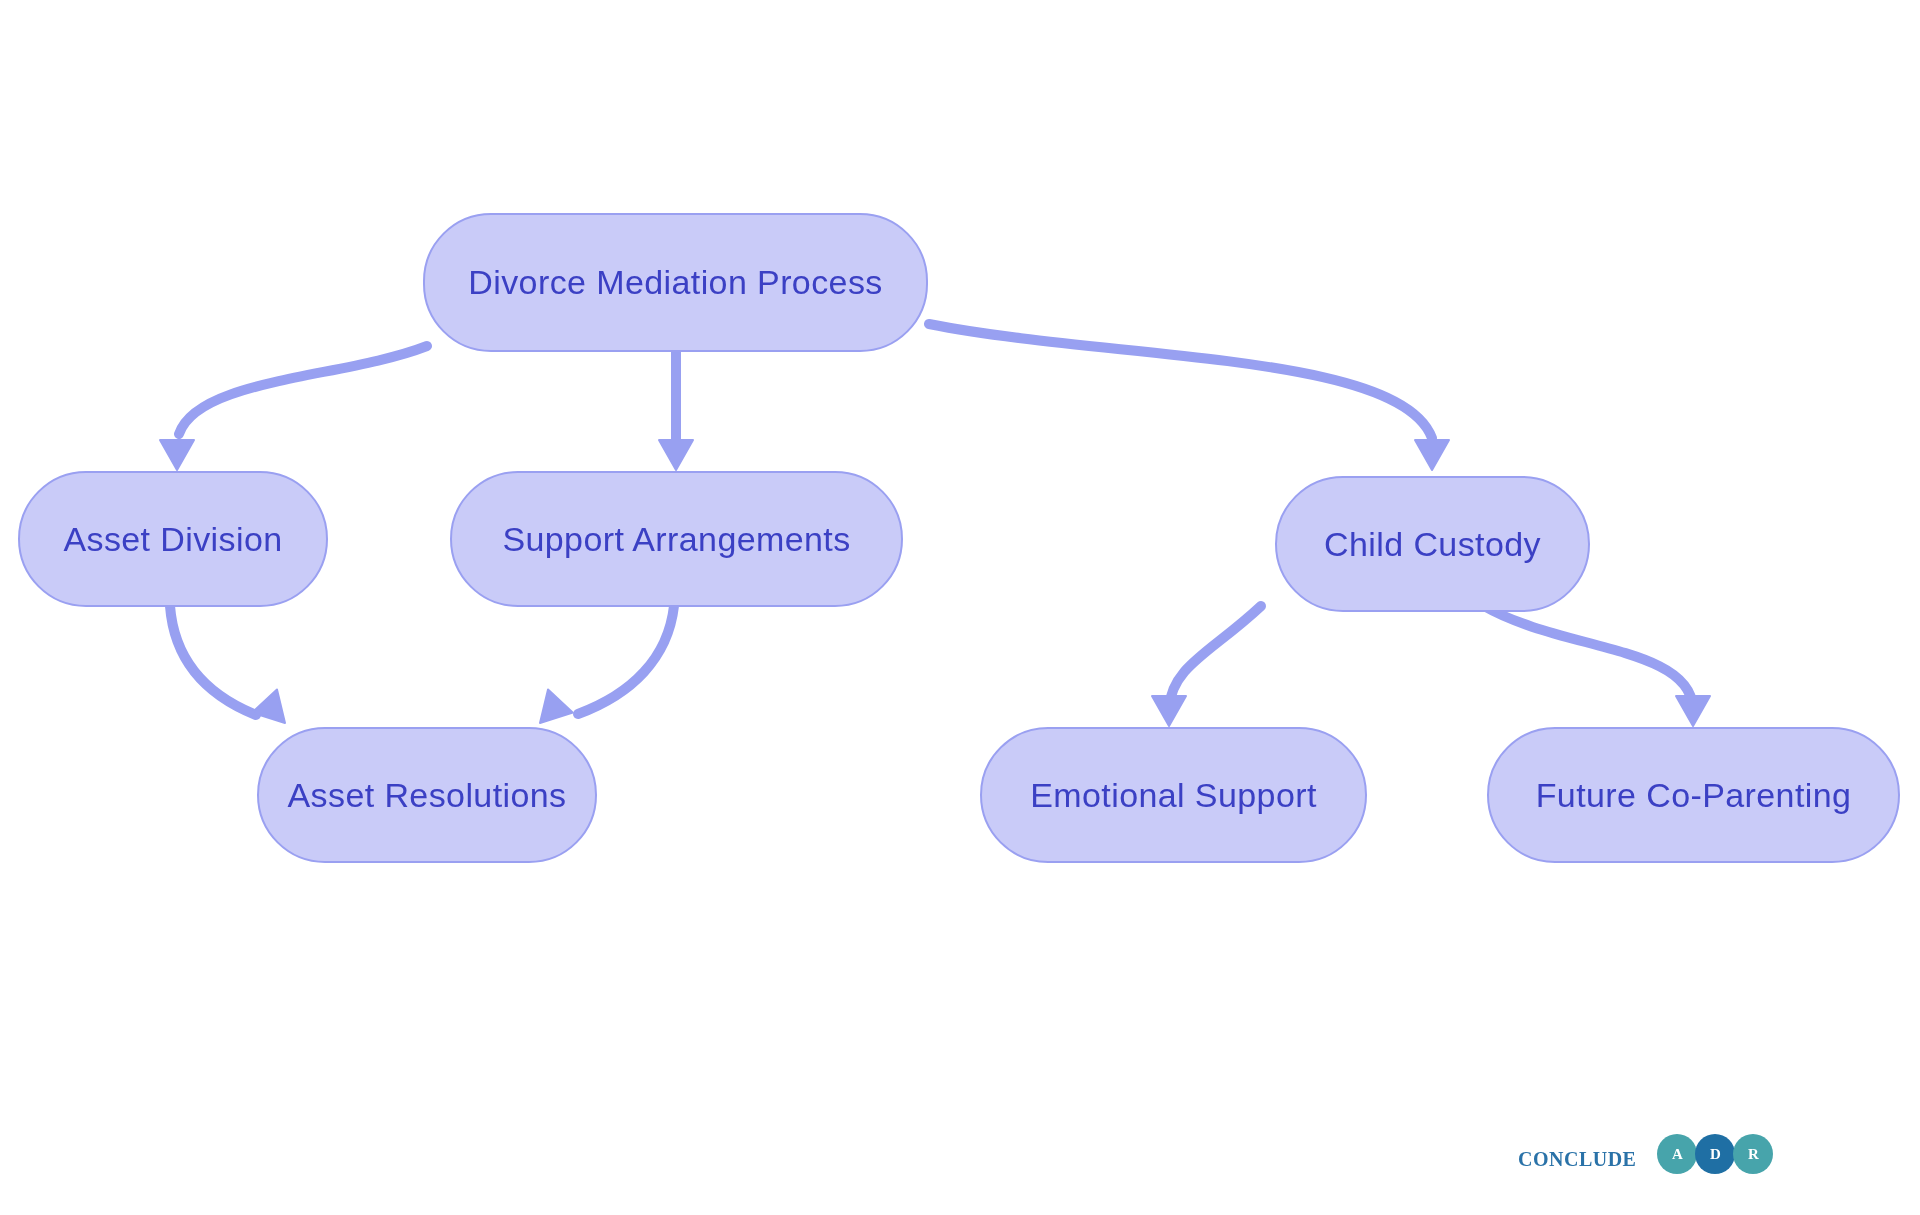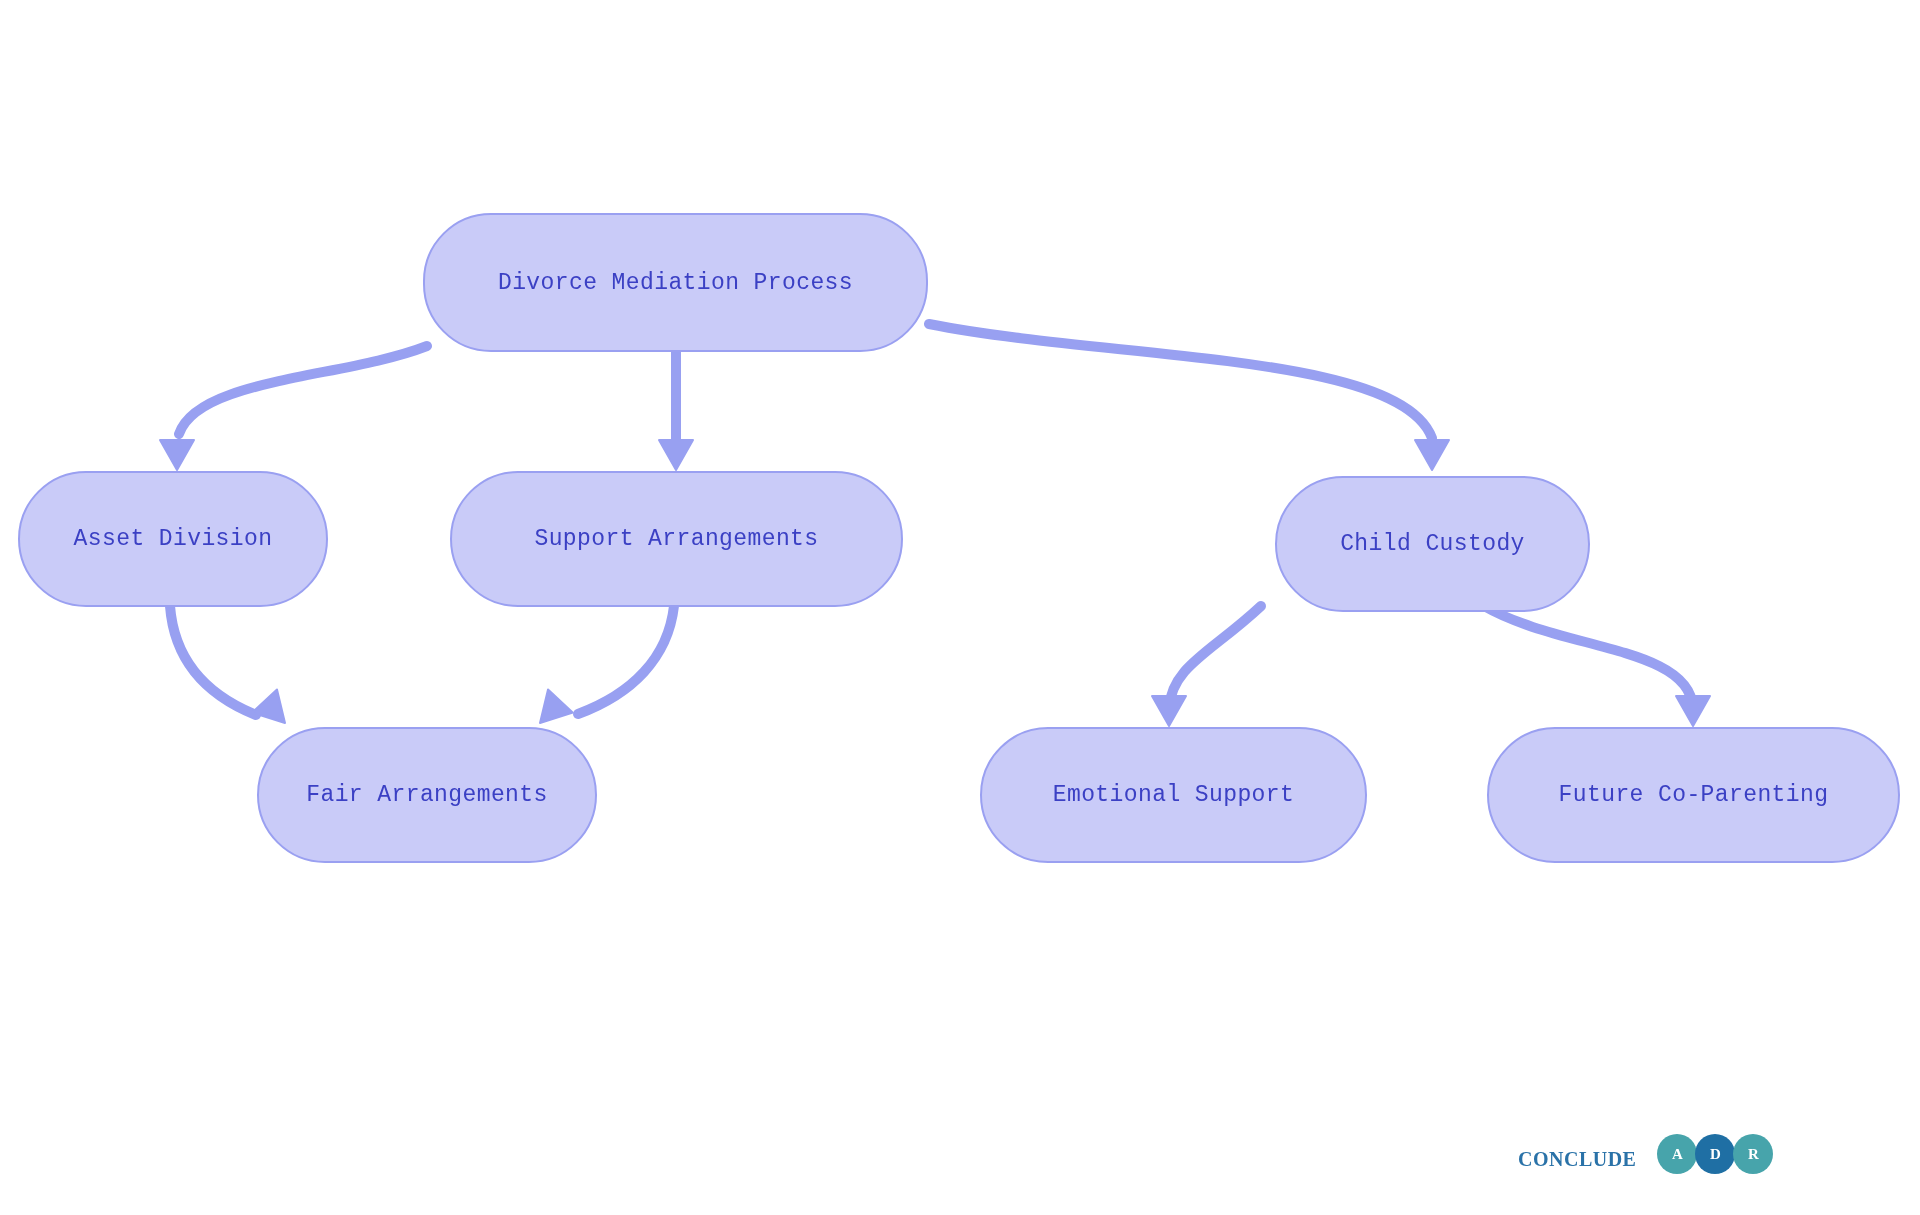--- a/index.html
+++ b/index.html
@@ -20,26 +20,25 @@
   }
   .canvas { position: relative; width: 1920px; height: 1215px; }
   .edges-layer { position: absolute; left: 0; top: 0; }
   .node {
     position: absolute;
     display: flex; align-items: center; justify-content: center;
     background: var(--node-fill);
     border: 2.5px solid var(--node-border);
     border-radius: 68px;
     color: var(--node-text);
-    font-size: 23px;
+    font-size: 34px;
     font-weight: 500;
     letter-spacing: 0.4px;
     text-align: center;
     white-space: nowrap;
-    font-family: Liberation Mono, monospace;
   }
   .node-root        { left: 423px;  top: 213px; width: 505px; height: 139px; }
   .node-asset       { left: 18px;   top: 471px; width: 310px; height: 136px; }
   .node-support     { left: 450px;  top: 471px; width: 453px; height: 136px; text-align: right; }
   .node-custody     { left: 1275px; top: 476px; width: 315px; height: 136px; }
   .node-fair        { left: 257px;  top: 727px; width: 340px; height: 136px; }
   .node-emotional   { left: 980px;  top: 727px; width: 387px; height: 136px; text-align: center; }
   .node-coparenting { left: 1487px; top: 727px; width: 413px; height: 136px; text-align: right; }
 
   .edge-path { stroke: var(--edge); stroke-width: 10; fill: none; stroke-linecap: round; }
@@ -111,21 +110,21 @@
 
   <div class="node node-support">
     <span>Support Arrangements</span>
   </div>
 
   <div class="node node-custody">
     <span>Child Custody</span>
   </div>
 
   <div class="node node-fair">
-    <span>Fair Arrangements</span>
+    <span>Asset Resolutions</span>
   </div>
 
   <div class="node node-emotional">
     <span>Emotional Support</span>
   </div>
 
   <div class="node node-coparenting">
     <span>Future Co-Parenting</span>
   </div>
 

